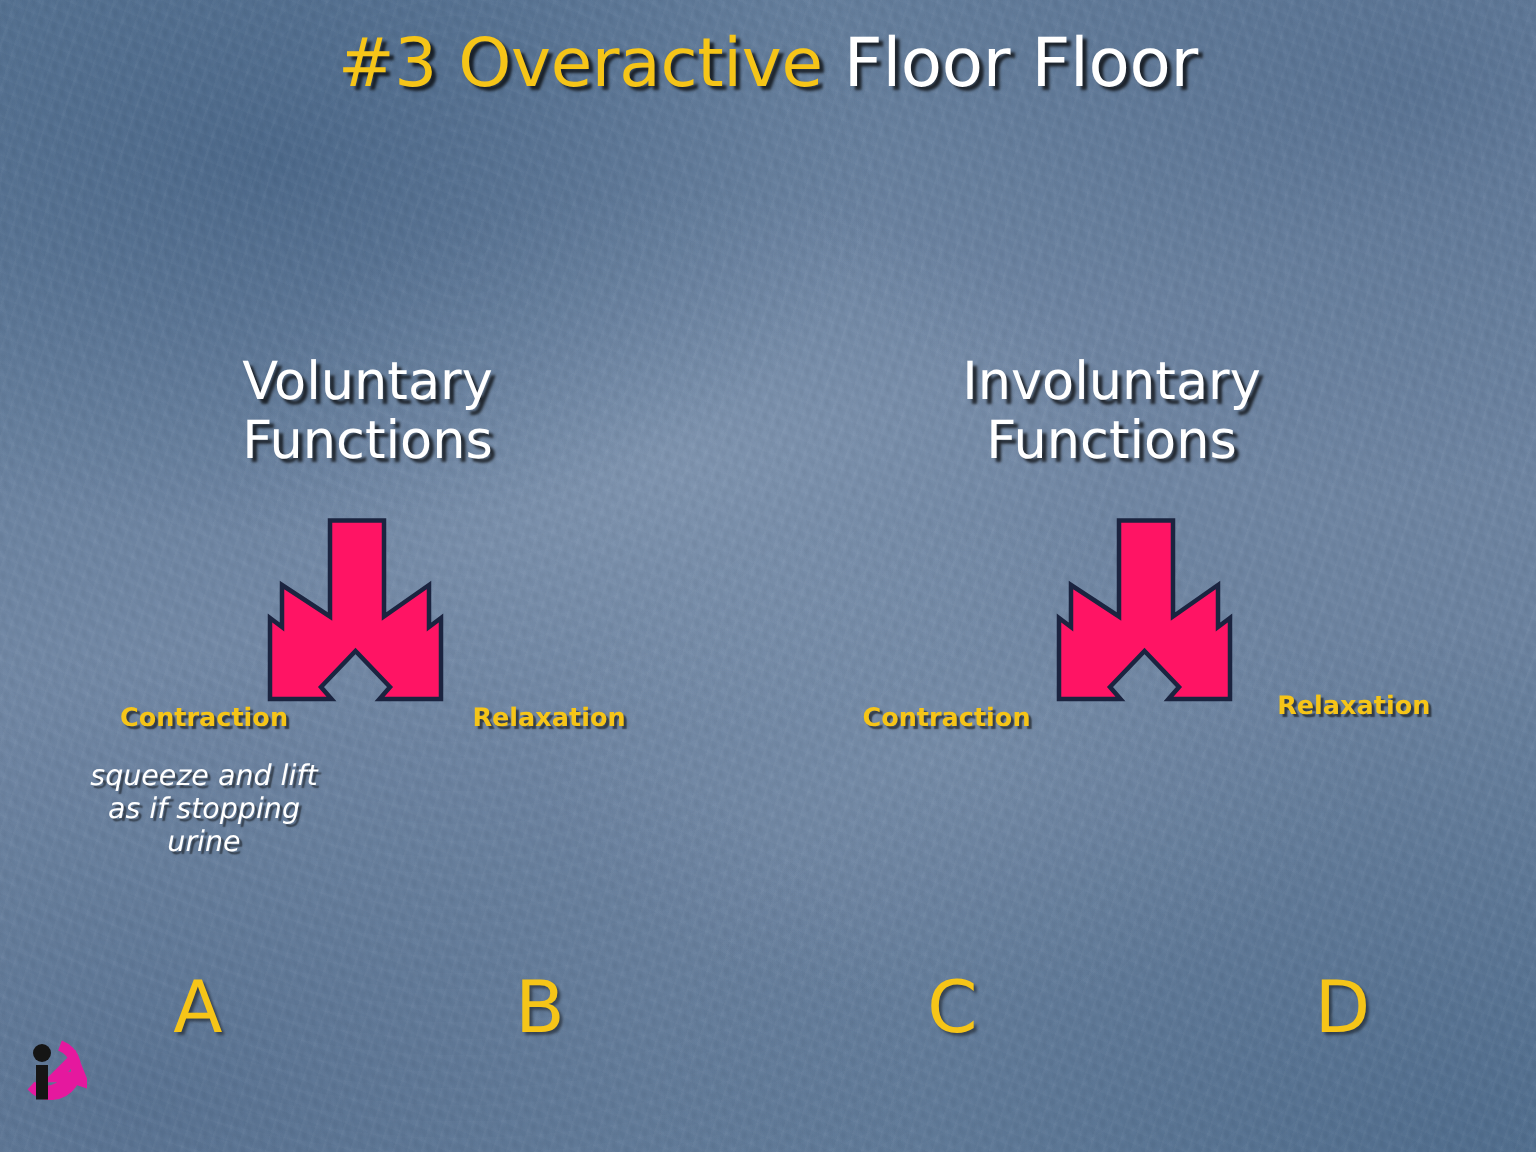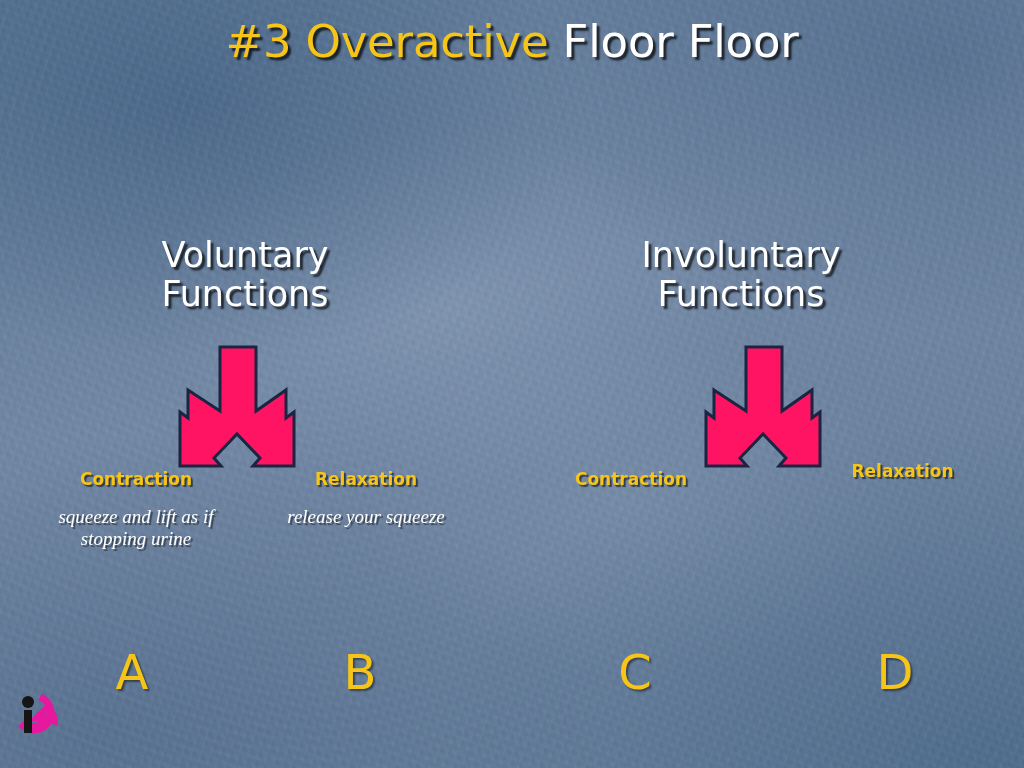--- a/index.html
+++ b/index.html
@@ -85,21 +85,20 @@
     text-shadow: 2px 2px 1px rgba(0,0,0,0.55);
     line-height: 1.15;
     margin-bottom: 16px;
   }
   .item .d {
     font-size: 19px;
     font-style: italic;
     color: #ffffff;
     line-height: 1.17;
     text-shadow: 2px 2px 1px rgba(0,0,0,0.50);
-    font-family: Liberation Serif, serif;
   }
   #item-a { left: 55px;  top: 470px; width: 162px; }
   #item-b { left: 285px; top: 470px; width: 162px; }
   #item-c { left: 497px; top: 470px; width: 268px; }
   #item-d { left: 820px; top: 462px; width: 165px; }
 
   
   .letter {
     position: absolute;
     top: 648px;
@@ -150,21 +149,20 @@
   <svg class="split-arrow" id="arrow-involuntary" viewBox="0 0 122 126">
     <path d="M 44,3 L 80,3 L 80,67 L 110,46 L 110,74 L 118,68 L 118,122 L 77,122 L 84,114 L 61,90 L 38,114 L 45,122 L 4,122 L 4,68 L 12,74 L 12,46 L 44,67 Z" fill="#ff1464" stroke="#1b2440" stroke-width="3" stroke-linejoin="miter"></path>
   </svg>
 
   <div class="item" id="item-a">
     <div class="h">Contraction</div>
     <div class="d">squeeze and lift as if stopping urine</div>
   </div>
   <div class="item" id="item-b">
     <div class="h">Relaxation</div>
-    <div class="d">release your squeeze</div>
   </div>
   <div class="item" id="item-c">
     <div class="h">Contraction</div>
   </div>
   <div class="item" id="item-d">
     <div class="h">Relaxation</div>
   </div>
 
   <div class="letter" id="letter-a">A</div>
   <div class="letter" id="letter-b">B</div>

